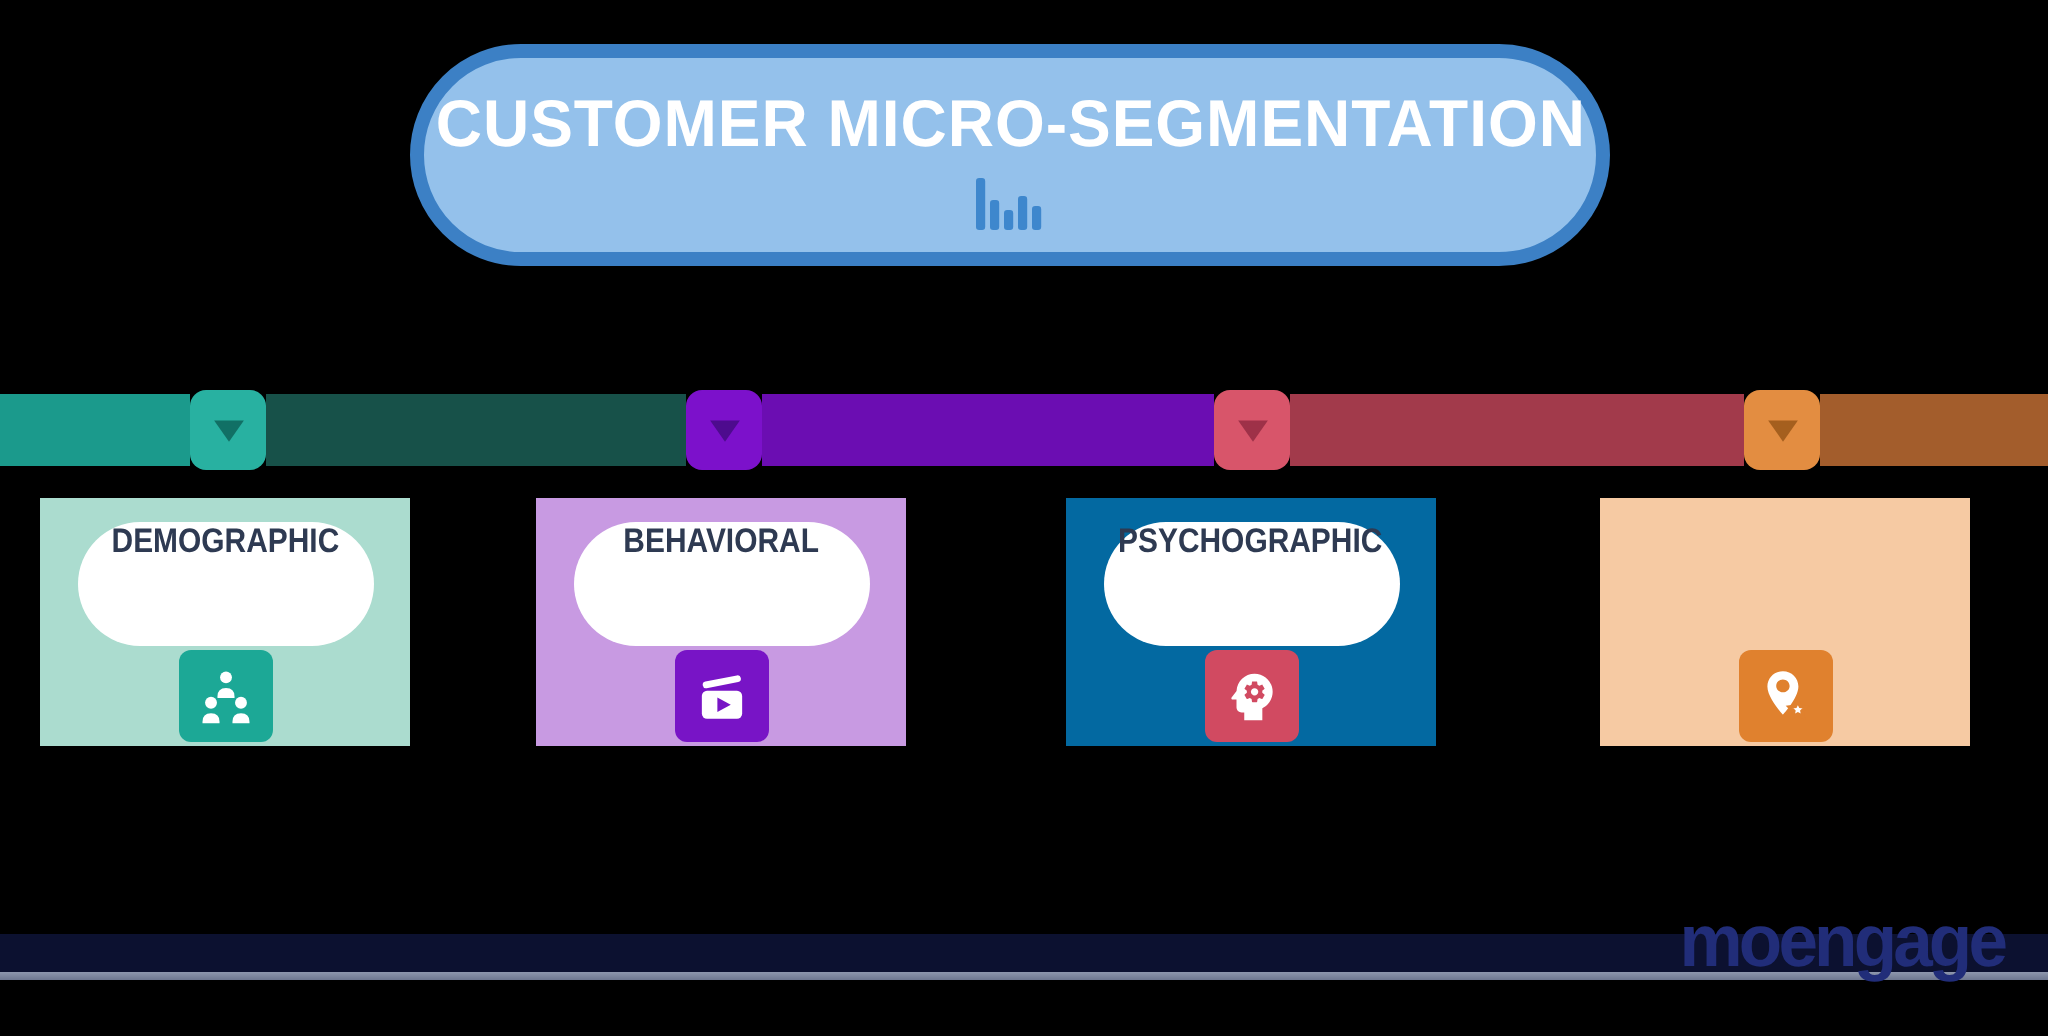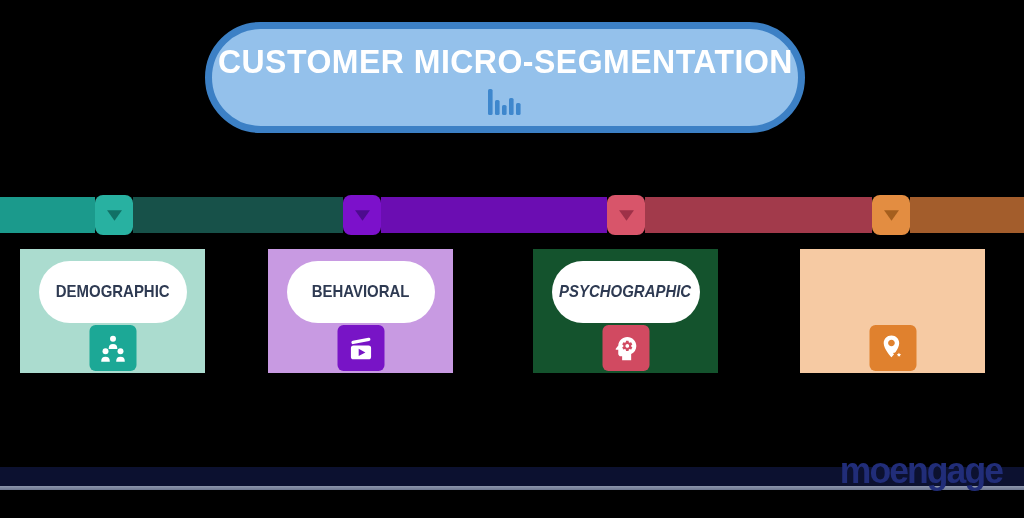--- a/index.html
+++ b/index.html
@@ -22,21 +22,21 @@
   .seg4{width:227px;} .seg5{width:114px;}
   .marker{width:38px;height:40px;flex:0 0 38px;border-radius:8px;z-index:2;
           display:flex;align-items:center;justify-content:center;}
   .marker svg{width:17px;height:11px;display:block;}
 
   
   .card{position:absolute;top:249px;width:185px;height:124px;}
   .card1{left:20px;} .card2{left:268px;} .card3{left:533px;} .card4{left:800px;}
   .pill{position:absolute;top:12px;left:50%;transform:translateX(-50%);
         width:148px;height:62px;border-radius:31px;background:#fff;
-        display:flex;align-items:center;justify-content:center;z-index:2;}
+        display:flex;justify-content:center;z-index:2;}
   .label{font-size:17px;font-weight:bold;white-space:nowrap;
          transform:scaleX(.88);letter-spacing:0;}
   .icon-box{position:absolute;bottom:2px;left:50%;transform:translateX(-50%);
             width:47px;height:46px;border-radius:6px;
             display:flex;align-items:center;justify-content:center;z-index:1;}
   .icon-box svg{width:31px;height:31px;display:block;}
 
   
   .band{position:absolute;left:0;top:467px;width:1024px;height:19px;}
   .band-line{position:absolute;left:0;top:486px;width:1024px;height:4px;
@@ -116,21 +116,21 @@
     </div>
     <div class="icon-box" style="background-color: rgb(120, 20, 198);">
       <svg viewBox="0 0 24 24">
         <rect x="4.4" y="4.8" width="15" height="2.6" rx="1.3" fill="#ffffff" transform="rotate(-11 12 6)"></rect>
         <rect x="4.2" y="9.6" width="15.6" height="10.8" rx="2" fill="#ffffff"></rect>
         <polygon points="10.2,12.2 15.4,15 10.2,17.8" fill="#7814c6"></polygon>
       </svg>
     </div>
   </div>
 
-  <div class="card card3" style="background-color: #14532d; font-style: italic;">
+  <div class="card card3" style="background-color: #0369a1;">
     <div class="pill">
       <span class="label" style="color: rgb(46, 58, 82);">PSYCHOGRAPHIC</span>
     </div>
     <div class="icon-box" style="background-color: rgb(209, 74, 97);">
       <svg viewBox="0 0 24 24">
         <path fill="#ffffff" d="M13 8.57c-.79 0-1.43.64-1.43 1.43s.64 1.43 1.43 1.43 1.43-.64 1.43-1.43-.64-1.43-1.43-1.43z"></path>
         <path fill="#ffffff" d="M13 3C9.25 3 6.2 5.94 6.02 9.64L4.1 12.2c-.25.33-.01.8.4.8H6v3c0 1.1.9 2 2 2h1v3h7v-4.68c2.36-1.12 4-3.53 4-6.32 0-3.87-3.13-7-7-7zm3 7c0 .13-.01.26-.02.39l.83.66c.08.06.1.16.05.25l-.8 1.39c-.05.09-.16.12-.24.09l-.99-.4c-.21.16-.43.29-.67.39L14 13.83c-.01.1-.1.17-.2.17h-1.6c-.1 0-.18-.07-.2-.17l-.15-1.06c-.25-.1-.47-.23-.68-.39l-.99.4c-.09.03-.2 0-.25-.09l-.8-1.39c-.05-.08-.03-.19.05-.25l.84-.66c-.01-.13-.02-.26-.02-.39s.01-.26.02-.39l-.84-.66c-.08-.06-.1-.16-.05-.25l.8-1.39c.05-.09.16-.12.25-.09l.99.4c.21-.16.43-.29.68-.39l.15-1.06c.02-.1.1-.17.2-.17h1.6c.1 0 .19.07.2.17l.15 1.06c.24.1.46.23.67.39l.99-.4c.08-.03.19 0 .24.09l.8 1.39c.05.09.03.19-.05.25l-.83.66c.01.13.02.26.02.39z"></path>
       </svg>
     </div>
   </div>

